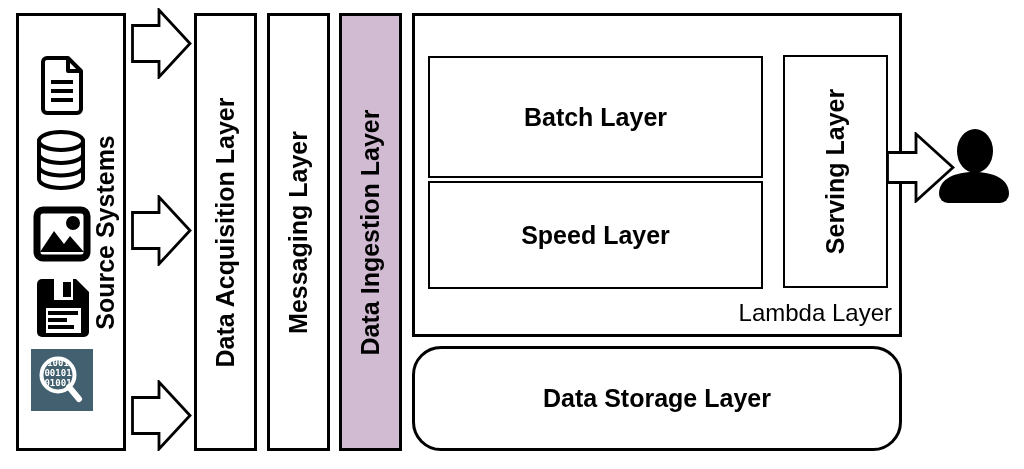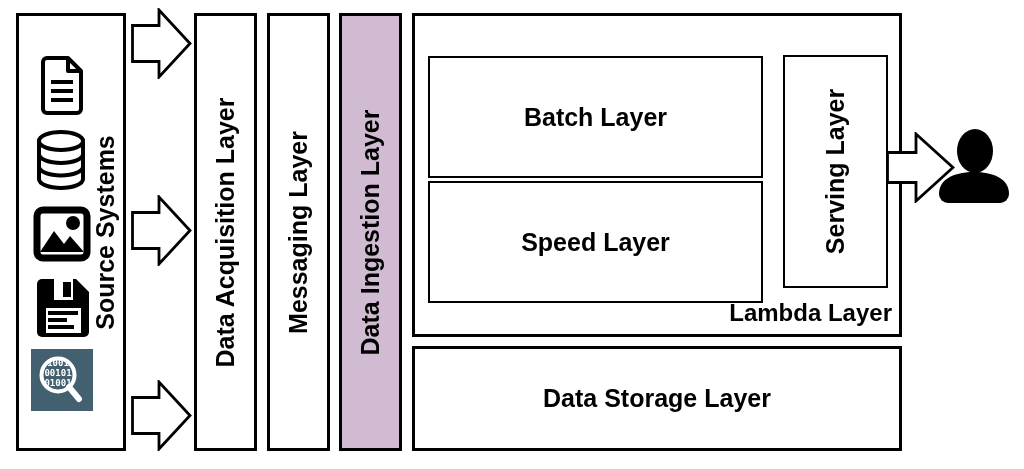--- a/index.html
+++ b/index.html
@@ -24,21 +24,21 @@
     white-space:nowrap;
     font-weight:700; font-size:25px; line-height:1;
   }
   .hlabel {
     position:absolute; inset:0;
     display:flex; align-items:center; justify-content:center;
     font-weight:700; font-size:25px; white-space:nowrap;
   }
   .corner-label {
     position:absolute; right:7px; bottom:7px;
-    font-weight:700; font-size:24px; white-space:nowrap;
+    font-weight:400; font-size:24px; white-space:nowrap;
   }
   .icon { position:absolute;border-radius:31px; }
   svg { display:block; }
 </style>
 </head>
 <body>
 
 <div id="stage">
 
   <div class="box" style="left:16px; top:13px; width:110px; height:438px;">
@@ -139,34 +139,34 @@
       <span class="vtext">Data Ingestion Layer</span>
     </div>
   </div>
 
   <div class="box" style="left:412px; top:13px; width:490px; height:324px;">
 
     <div class="box inner" style="left:13px; top:40px; width:335px; height:122px;">
       <div class="hlabel">Batch Layer</div>
     </div>
 
-    <div class="box inner" style="left:13px; top:165px; width:335px; height:122px;text-decoration:underline;">
+    <div class="box inner" style="left:13px; top:165px; width:335px; height:108px;text-decoration:underline;">
       <div class="hlabel">Speed Layer</div>
     </div>
 
     <div class="box inner" style="left:368px; top:39px; width:105px; height:233px;">
       <div class="vwrap">
         <span class="vtext">Serving Layer</span>
       </div>
     </div>
 
     <div class="corner-label">Lambda Layer</div>
   </div>
 
-  <div class="box" style="left:412px; top:346px; width:490px; height:105px;">
+  <div class="box" style="left:412px; top:346px; width:490px; height:105px;border-radius:29px;">
     <div class="hlabel">Data Storage Layer</div>
   </div>
 
   <div class="icon" style="left:886px; top:132px;">
     <svg width="69" height="71" viewBox="0 0 69 71">
       <polygon points="1.5,20.5 30,20.5 30,2 67,35.5 30,69 30,50.5 1.5,50.5" fill="#fff" stroke="#000" stroke-width="2.8"></polygon>
     </svg>
   </div>
 
   <div class="icon" style="left:936px; top:126px;">

